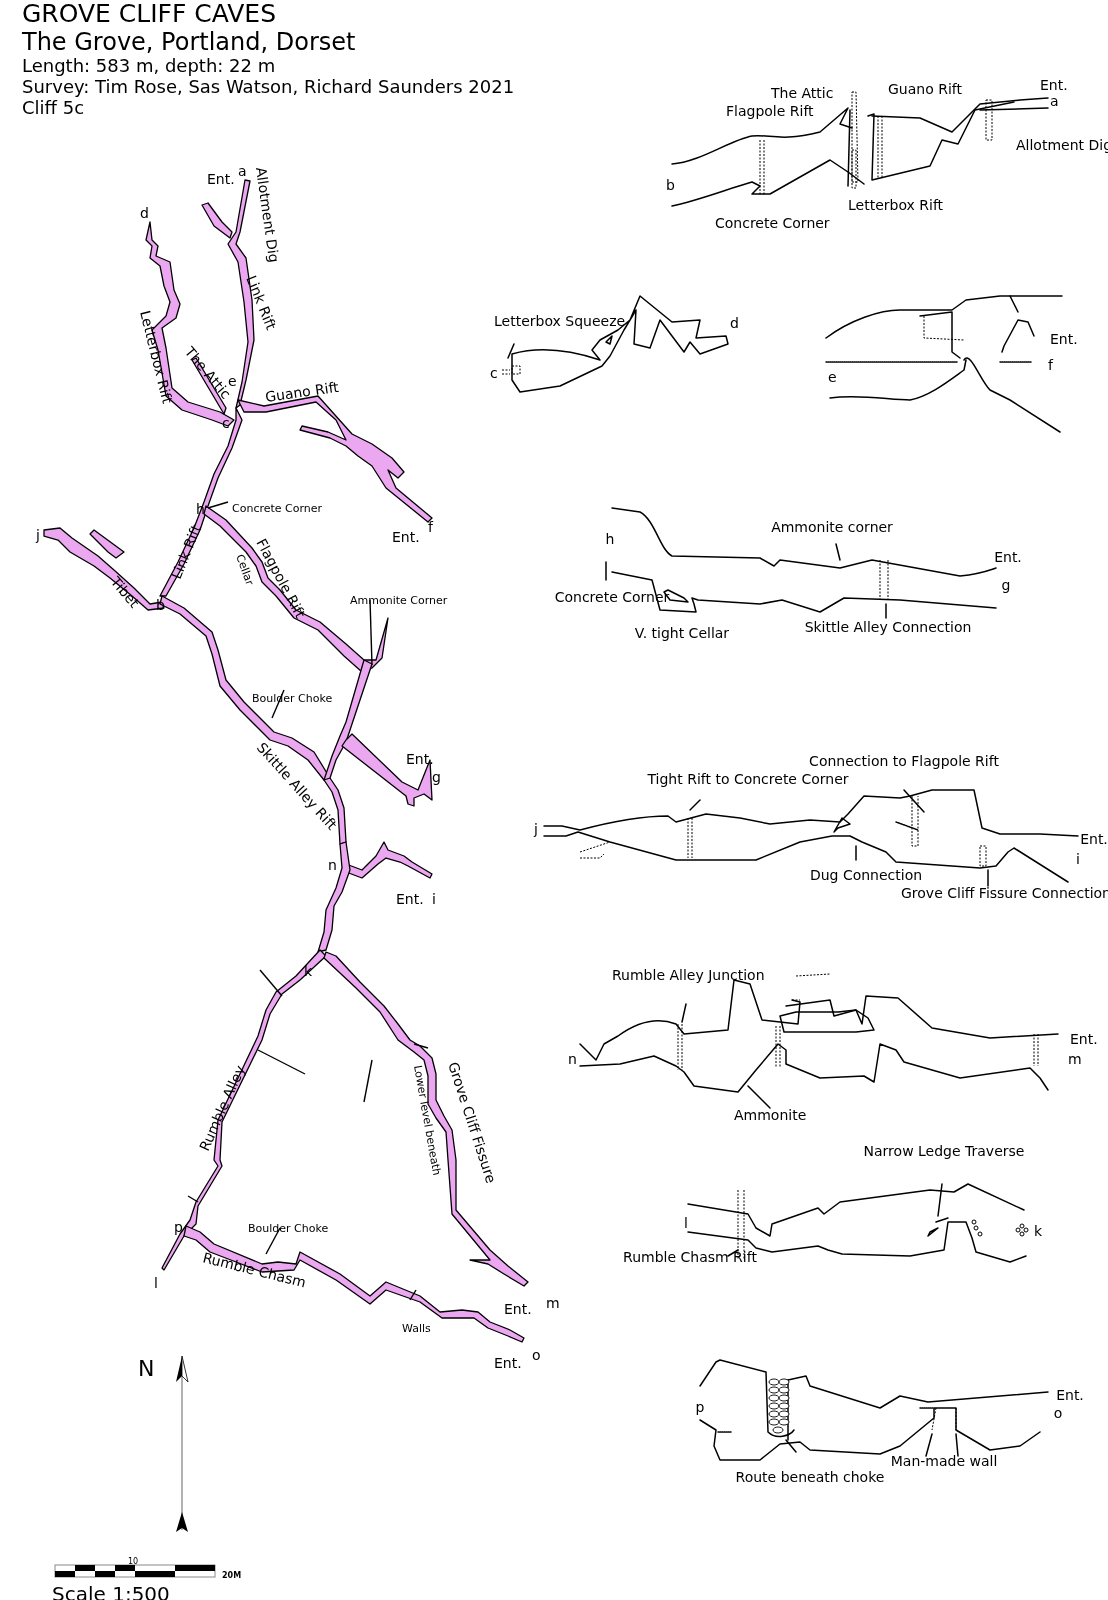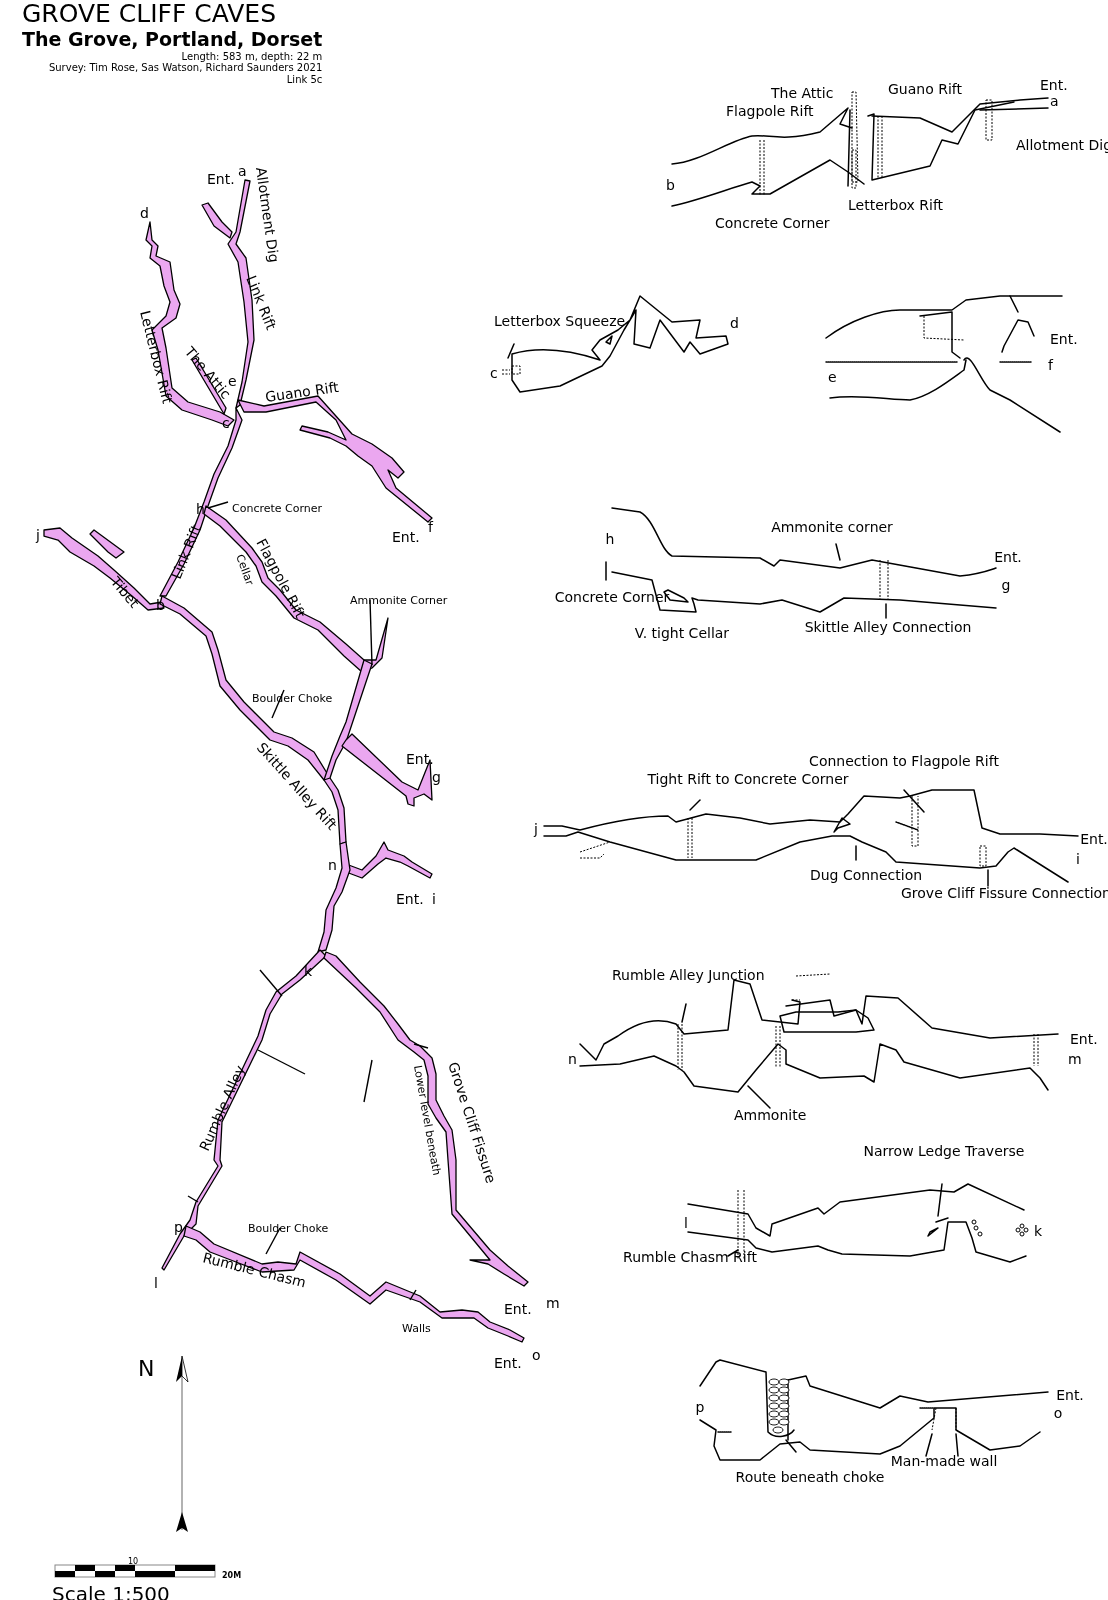--- a/index.html
+++ b/index.html
@@ -1,37 +1,37 @@
 <!DOCTYPE html>
 <html><head>
 <meta charset="utf-8">
 <style>
   html, body { margin:0; padding:0; background:#ffffff; }
   body { width:1108px; height:1600px; position:relative; overflow:hidden; font-family:"DejaVu Sans", sans-serif; color:#000; }
   .title-block { position:absolute; left:22px; top:0; line-height:1.15; }
   .t1 { font-size:25px; }
-  .t2 { font-size:19px;font-weight:bold; }
-  .t3 { font-size:10px;text-align:right; }
+  .t2 { font-size:24px; }
+  .t3 { font-size:18px; }
   svg { position:absolute; left:0; top:0; }
   .lbl { font-family:"DejaVu Sans", sans-serif; fill:#000; }
   .pass { fill:#eba7f0; stroke:#000; stroke-width:1.3; stroke-linejoin:round; }
   .pline { fill:none; stroke:#000; stroke-width:1.4; stroke-linejoin:round; }
   .sec { fill:none; stroke:#000; stroke-width:1.5; stroke-linejoin:round; stroke-linecap:round; }
   .dash { fill:none; stroke:#000; stroke-width:1; stroke-dasharray:2 1.5; }
   .scale-text { position:absolute; left:52px; top:1582px; font-size:20px; }
 </style>
 </head>
 <body>
 
 <div class="title-block">
   <div class="t1">GROVE CLIFF CAVES</div>
   <div class="t2">The Grove, Portland, Dorset</div>
   <div class="t3">Length: 583 m, depth: 22 m</div>
   <div class="t3">Survey: Tim Rose, Sas Watson, Richard Saunders 2021</div>
-  <div class="t3">Link 5c</div>
+  <div class="t3">Cliff 5c</div>
 </div>
 
 <svg width="1108" height="1600" viewBox="0 0 1108 1600">
 
   <g>
 
     <path class="pass" d="M245,180 L250,181 L240,232 L236,244 L246,258 L252,300 L254,340 L246,380 L240,405 L236,408 L242,382 L248,342 L244,302 L238,262 L228,244 L236,232 Z"></path>
     <path class="pass" d="M202,205 L208,203 L222,222 L232,232 L230,238 L214,226 Z"></path>
 
     <path class="pass" d="M150,222 L152,240 L158,246 L156,256 L170,262 L174,290 L180,304 L176,318 L162,328 L166,348 L172,388 L188,402 L220,412 L234,420 L228,426 L212,420 L182,410 L166,396 L158,350 L152,330 L166,316 L170,302 L164,286 L160,266 L150,258 L152,246 L146,240 Z"></path>

